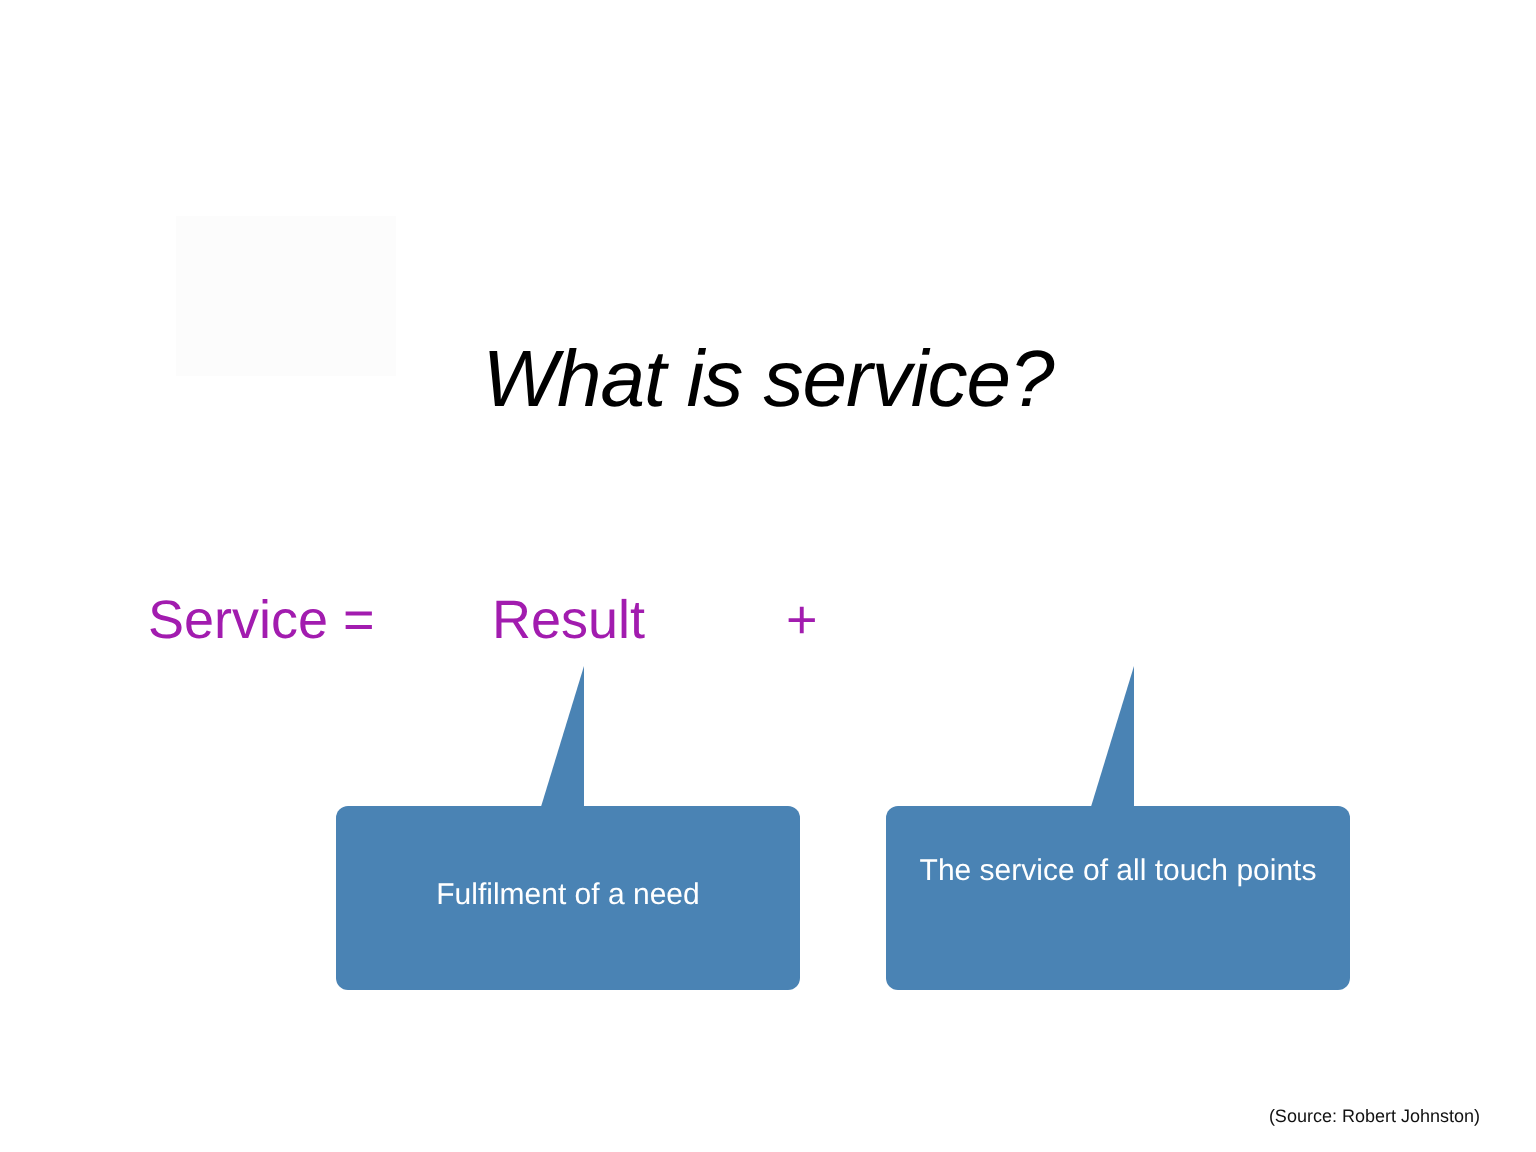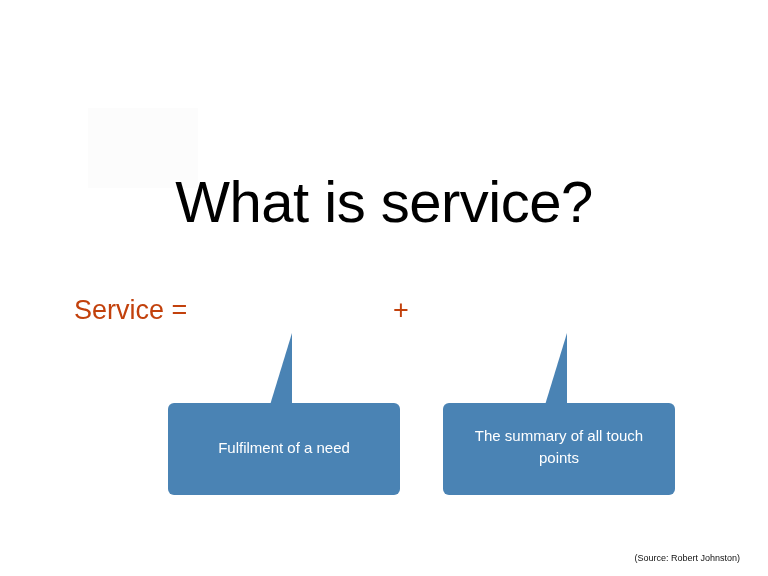--- a/index.html
+++ b/index.html
@@ -30,38 +30,39 @@
     width: 110px;
     height: 80px;
     background: #fcfcfc;
   }
   .slide-title {
     position: absolute;
     left: 0;
     top: 131px;
     width: 768px;
     text-align: center;
-    font-size: 58px;
+    font-size: 40px;
     line-height: 64px;
     color: #000000;
     font-weight: normal;
     letter-spacing: -0.5px;
+    font-style: italic;
   }
   .equation {
     position: absolute;
     top: 293px;
     left: 0;
     width: 768px;
     height: 40px;
   }
   .eq-term {
     position: absolute;
     font-size: 27px;
     line-height: 34px;
-    color: #c2410c;
+    color: #a21caf;
     white-space: nowrap;
   }
   .eq-service { left: 74px;  top: 0; }
   .eq-result  { left: 246px; top: 0; }
   .eq-plus    { left: 393px; top: 0; }
   .eq-exp     { left: 466px; top: 0; }
 
   .callout {
     position: absolute;
     background: #4a83b4;
@@ -131,29 +132,30 @@
 <body>
 
 <div class="slide">
 
   <div class="faint-block"></div>
 
   <h1 class="slide-title">What is service?</h1>
 
   <div class="equation">
     <span class="eq-term eq-service">Service =</span>
+    <span class="eq-term eq-result">Result</span>
     <span class="eq-term eq-plus">+</span>
   </div>
 
   <div class="tail tail-a"></div>
   <div class="tail tail-b"></div>
 
   <div class="callout callout-a">
     <div class="callout-text">Fulfilment of a need</div>
   </div>
 
   <div class="callout callout-b">
-    <div class="callout-text">The summary of all touch points</div>
+    <div class="callout-text">The service of all touch points</div>
   </div>
 
   <div class="source">(Source:  Robert Johnston)</div>
 
 </div>
 
 </body></html>

